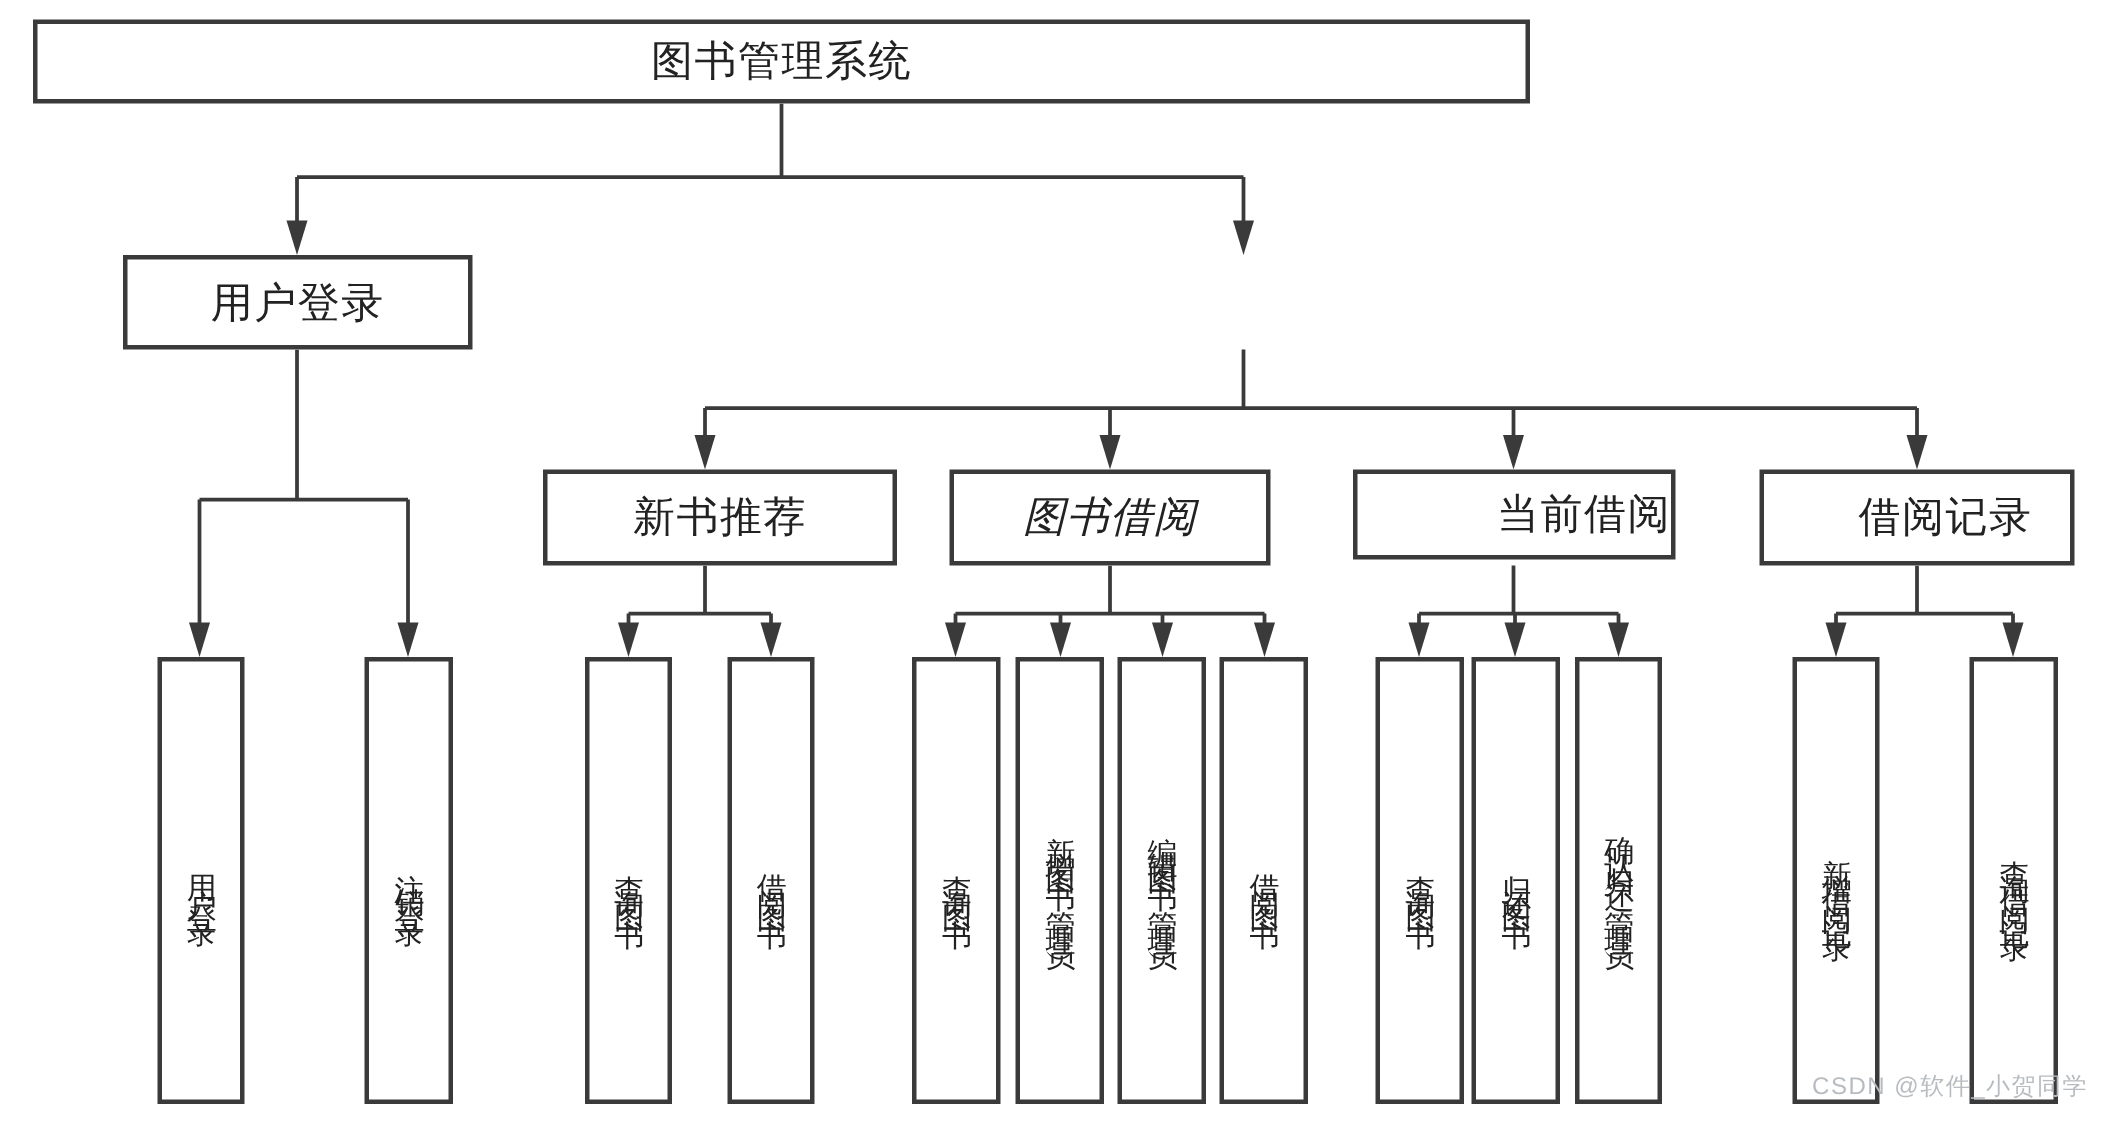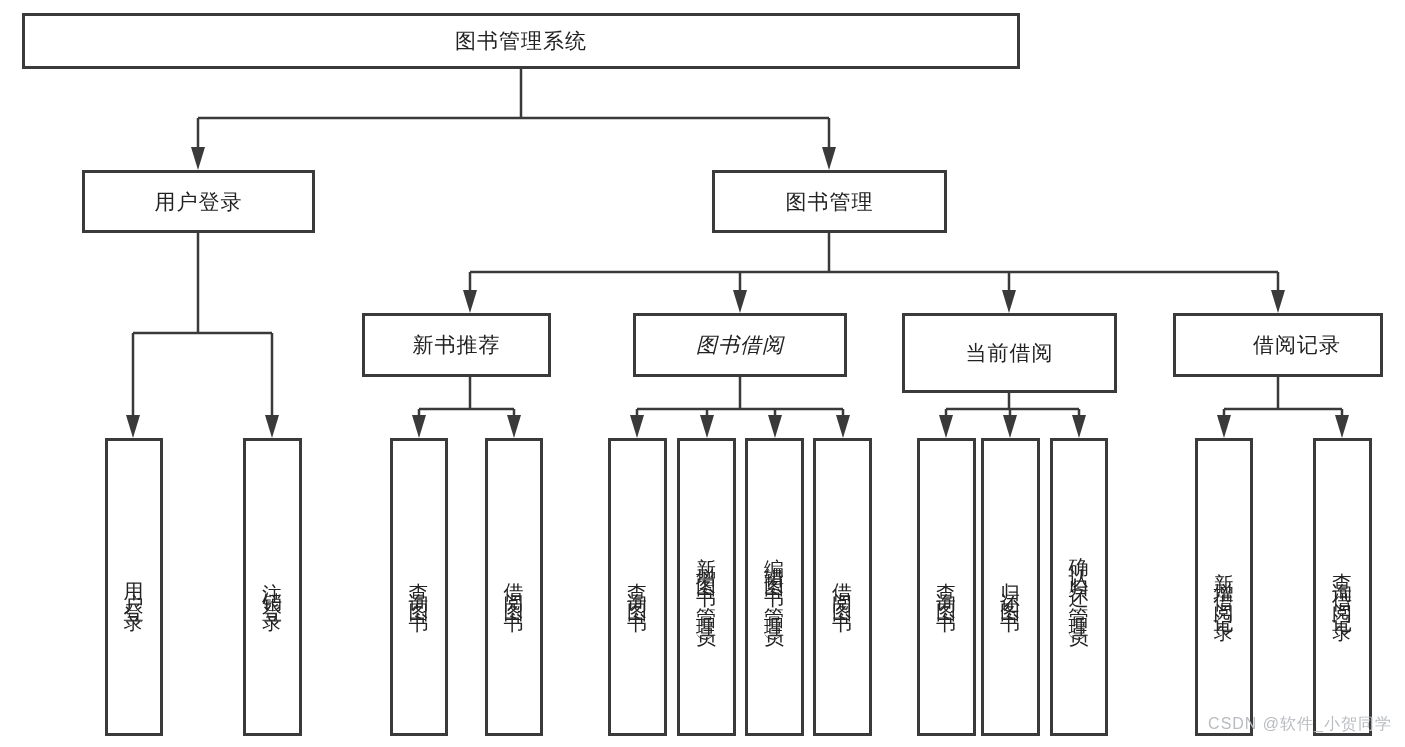--- a/index.html
+++ b/index.html
@@ -22,38 +22,38 @@
     box-sizing: border-box;
     background: #ffffff;
     border: 3px solid #3a3a3a;
     display: flex;
     align-items: center;
     justify-content: center;
     color: #222222;
     z-index: 2;
   }
   .hlabel {
-    font-size: 21px;
+    font-size: 28px;
     letter-spacing: 1px;
     white-space: nowrap;
   }
   .vlabel {
     writing-mode: vertical-rl;
     text-orientation: mixed;
     font-size: 20px;
     line-height: 1;
     letter-spacing: 10px;
   }
   
   .n-root        { left: 22px;   top: 13px;  width: 998px; height: 56px; }
   .n-userlogin   { left: 82px;   top: 170px; width: 233px; height: 63px; }
   .n-bookmgmt    { left: 712px;  top: 170px; width: 235px; height: 63px; }
-  .n-newbook     { left: 362px;  top: 313px; width: 189px; height: 64px; text-align: right; }
+  .n-newbook     { left: 362px;  top: 313px; width: 236px; height: 64px; text-align: right; }
   .n-bookborrow  { left: 633px;  top: 313px; width: 214px; height: 64px; font-style: italic; }
-  .n-curborrow   { left: 902px;  top: 313px; width: 215px; height: 80px; }
+  .n-curborrow   { left: 902px;  top: 313px; width: 215px; height: 60px; justify-content: flex-end; }
   .n-borrowrec   { left: 1173px; top: 313px; width: 210px; height: 64px; padding-left: 38px; }
   .leaf          { top: 438px; height: 298px; }
   .l-ul-login    { left: 105px;  width: 58px; }
   .l-ul-logout   { left: 243px;  width: 59px; }
   .l-nb-query    { left: 390px;  width: 58px; }
   .l-nb-borrow   { left: 485px;  width: 58px; }
   .l-bb-query    { left: 608px;  width: 59px; }
   .l-bb-add      { left: 677px;  width: 59px; }
   .l-bb-edit     { left: 745px;  width: 59px; }
   .l-bb-borrow   { left: 813px;  width: 59px; }
@@ -118,23 +118,20 @@
     <use href="#ah" x="1342" y="438"></use>
   </svg>
 
   <div class="box n-root">
     <span class="hlabel">图书管理系统</span>
   </div>
 
   <div class="box n-userlogin">
     <span class="hlabel">用户登录</span>
   </div>
-  <div class="box n-bookmgmt">
-    <span class="hlabel">图书管理</span>
-  </div>
 
   <div class="box n-newbook">
     <span class="hlabel">新书推荐</span>
   </div>
   <div class="box n-bookborrow">
     <span class="hlabel">图书借阅</span>
   </div>
   <div class="box n-curborrow">
     <span class="hlabel">当前借阅</span>
   </div>

